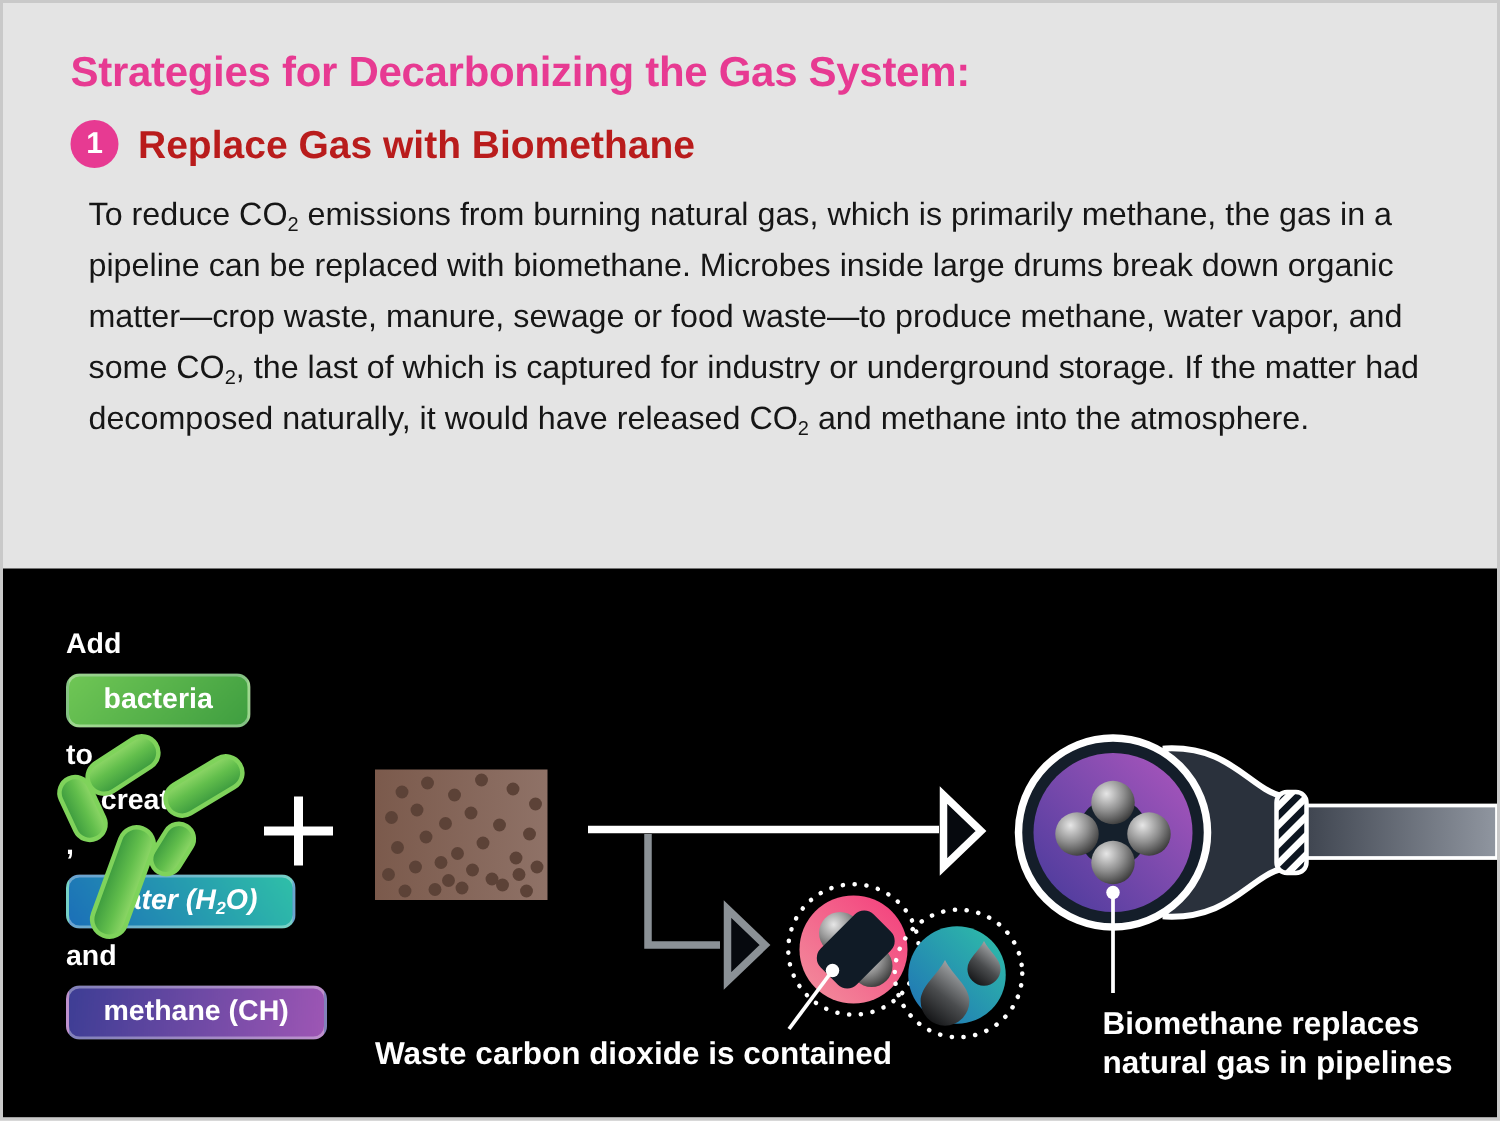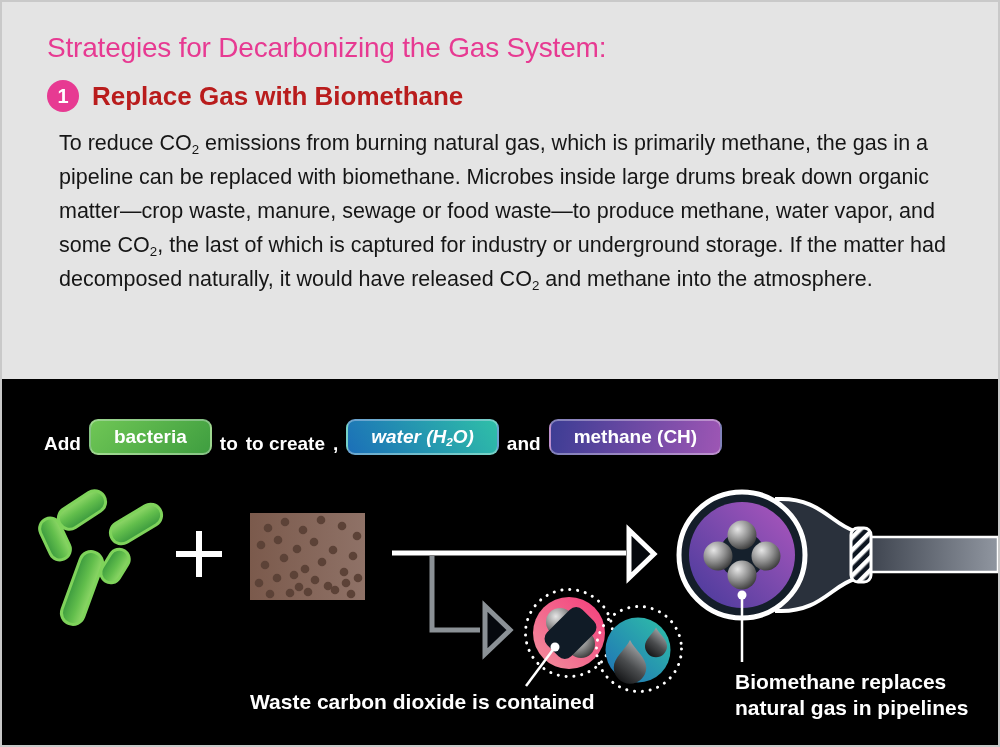--- a/index.html
+++ b/index.html
@@ -4,36 +4,36 @@
 <style>
   html,body { margin:0; padding:0; background:#d8d8d8; }
   * { box-sizing:border-box; }
   .frame {
     position:relative; width:1000px; height:747px;
     background:#E4E4E4; border:2px solid #C9C9C9;
     font-family:"Liberation Sans", sans-serif; overflow:hidden;
   }
   
   .top-section { padding:30px 45px 0 45px; }
-  .title { margin:0; font-size:28px; font-weight:normal; color:#E73A92; letter-spacing:-0.2px; }
+  .title { margin:0; font-size:28px; font-weight:bold; color:#E73A92; letter-spacing:-0.2px; }
   .step-row { display:flex; align-items:center; gap:13px; margin-top:16px; }
   .step-badge {
     width:32px; height:32px; border-radius:50%; background:#E73A92; color:#fff;
     font-size:20px; font-weight:bold; display:flex; align-items:center; justify-content:center;
     flex:0 0 auto;
   }
   .step-title { margin:0; font-size:26px; font-weight:bold; color:#b91c1c; }
   .paragraph { margin:14px 0 0 12px; font-size:21.5px; line-height:34px; color:#161616; max-width:905px; }
   sub { font-size:0.62em; line-height:0; position:relative; top:0.28em; vertical-align:baseline; }
   
   .diagram-panel { position:absolute; left:0; right:0; top:377px; bottom:0; background:#000; }
   .sentence-row {
     position:absolute; top:40px; left:42px; right:10px;
-    display:flex; align-items:flex-end; gap:8px;
-    color:#fff; font-size:19px; font-weight:bold; white-space:nowrap;
+    display:flex; align-items:flex-start; gap:8px;
+    color:#fff; font-size:19px; font-weight:bold; white-space:nowrap;flex-direction:column;
   }
   .pill {
     padding:5px 23px; border-radius:9px; border:2px solid rgba(255,255,255,0.35);
     color:#fff; font-weight:bold; font-size:19px; white-space:nowrap;
   }
   .pill-bacteria  { background:linear-gradient(135deg,#6FC655,#3F9E40); }
   .pill-organic   { background:linear-gradient(115deg,#6B4C3D,#9C7E71); }
   .pill-co2       { background:linear-gradient(100deg,#E73077,#F29B97); }
   .pill-water     { background:linear-gradient(55deg,#1B6FB8,#2FBFA8);font-style:italic; }
   .pill-methane   { background:linear-gradient(100deg,#3D3D94,#9D56B4); }

